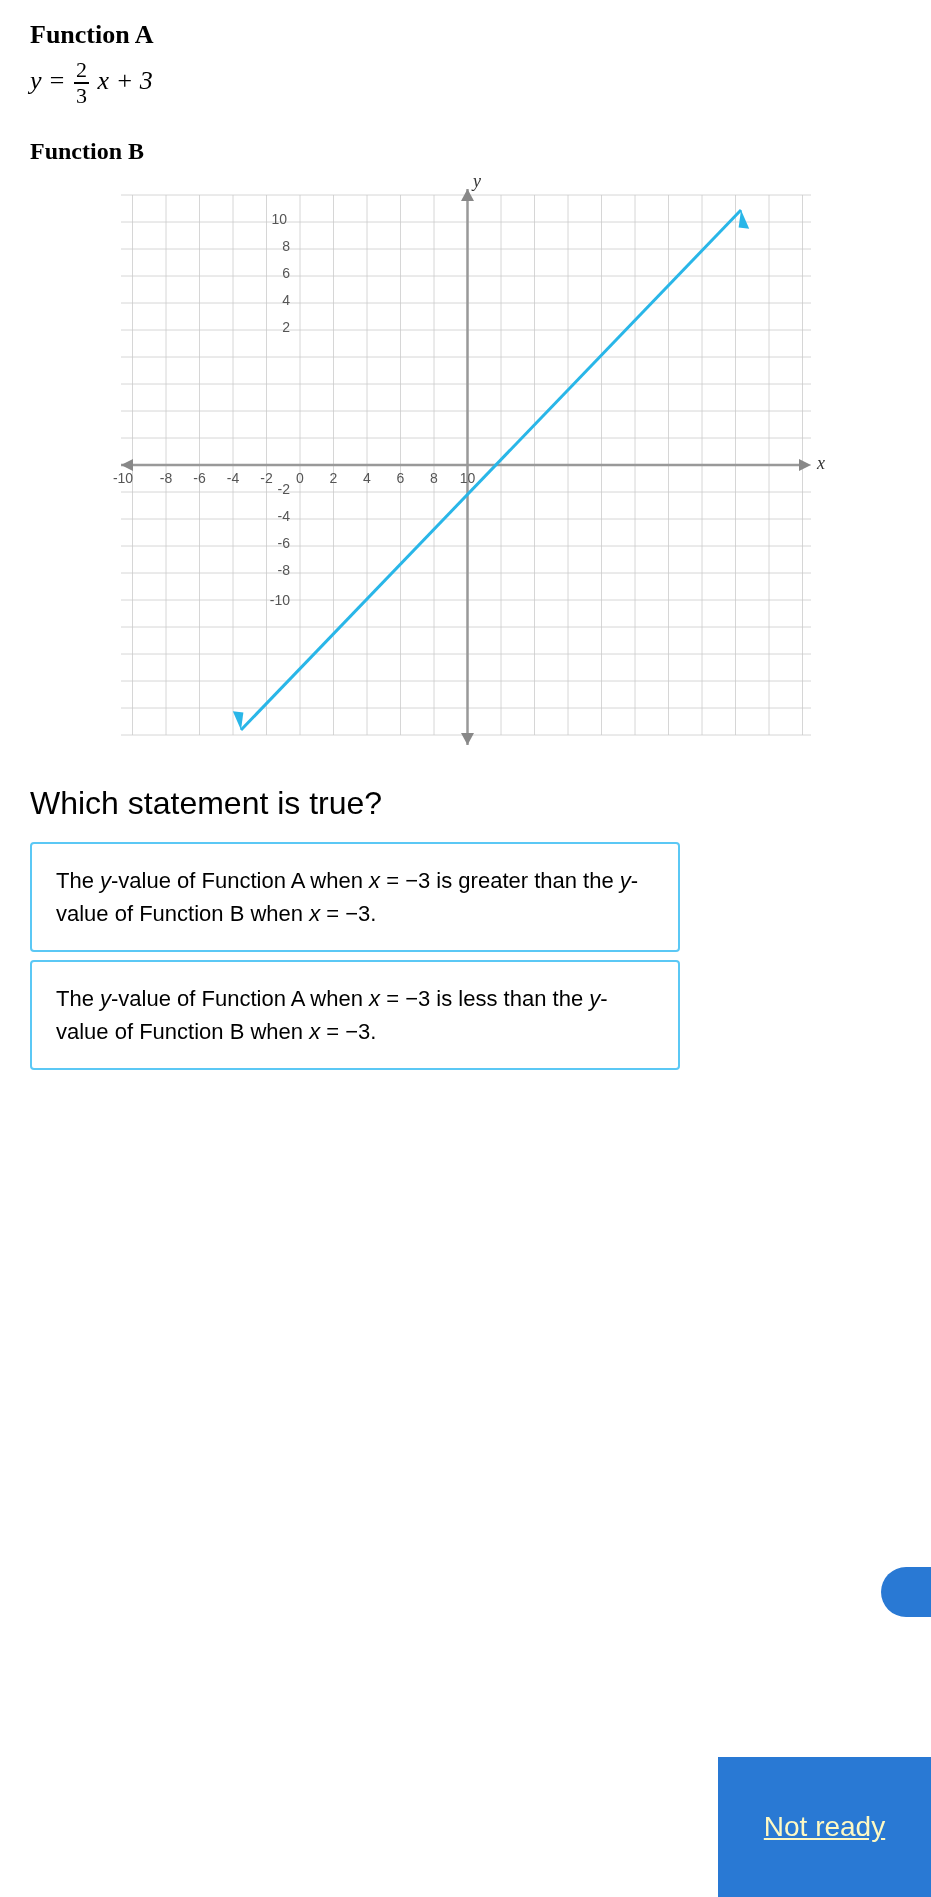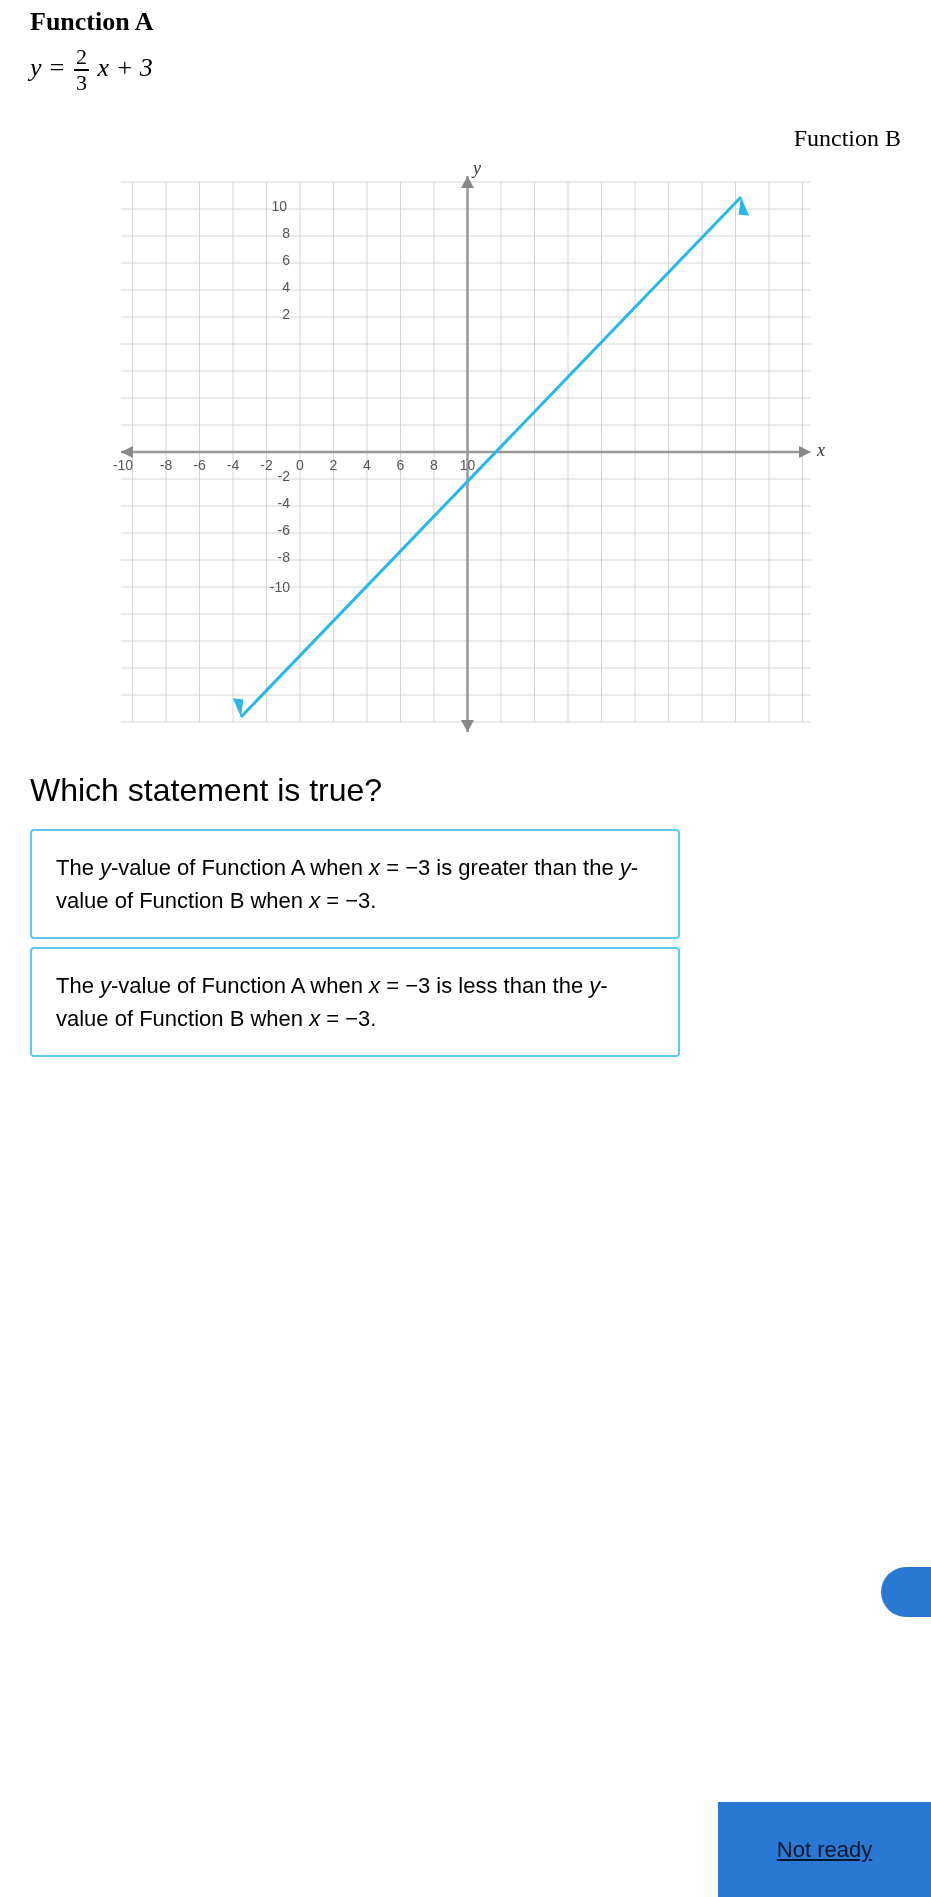--- a/index.html
+++ b/index.html
@@ -6,21 +6,21 @@
     body {
       font-family: Georgia, 'Times New Roman', serif;
       background: #fff;
       width: 931px;
       min-height: 1897px;
       position: relative;
       overflow-x: hidden;
     }
 
     .page-content {
-      padding: 7px 30px;
+      padding: 20px 30px;
       max-width: 931px;
     }
 
     .function-a-title {
       font-size: 26px;
       font-weight: bold;
       margin-bottom: 8px;
     }
 
     .function-a-equation {
@@ -43,22 +43,22 @@
       padding: 0 2px;
       font-style: normal;
     }
     .fraction .denominator {
       padding: 0 2px;
       font-style: normal;
     }
 
     .function-b-title {
       font-size: 24px;
-      font-weight: normal;
-      text-align: right;
+      font-weight: bold;
+      text-align: left;
       margin-bottom: 10px;
     }
 
     .graph-container {
       position: relative;
       width: 730px;
       height: 580px;
       margin: 0 auto 30px auto;
     }
 
@@ -88,27 +88,27 @@
     .answer-option.selected {
       border: 2px solid #5bc8f5;
       background: #fff;
     }
 
     .not-ready-btn {
       position: fixed;
       bottom: 0;
       right: 0;
       width: 213px;
-      height: 95px;
+      height: 140px;
       background: #2979d4;
-      color: #0f172a;
+      color: #fef9c3;
       display: flex;
       align-items: center;
       justify-content: center;
-      font-size: 22px;
+      font-size: 28px;
       font-family: Arial, sans-serif;
       text-decoration: underline;
       cursor: pointer;
       border: none;
     }
 
     .circle-indicator {
       position: fixed;
       right: 0;
       bottom: 280px;

